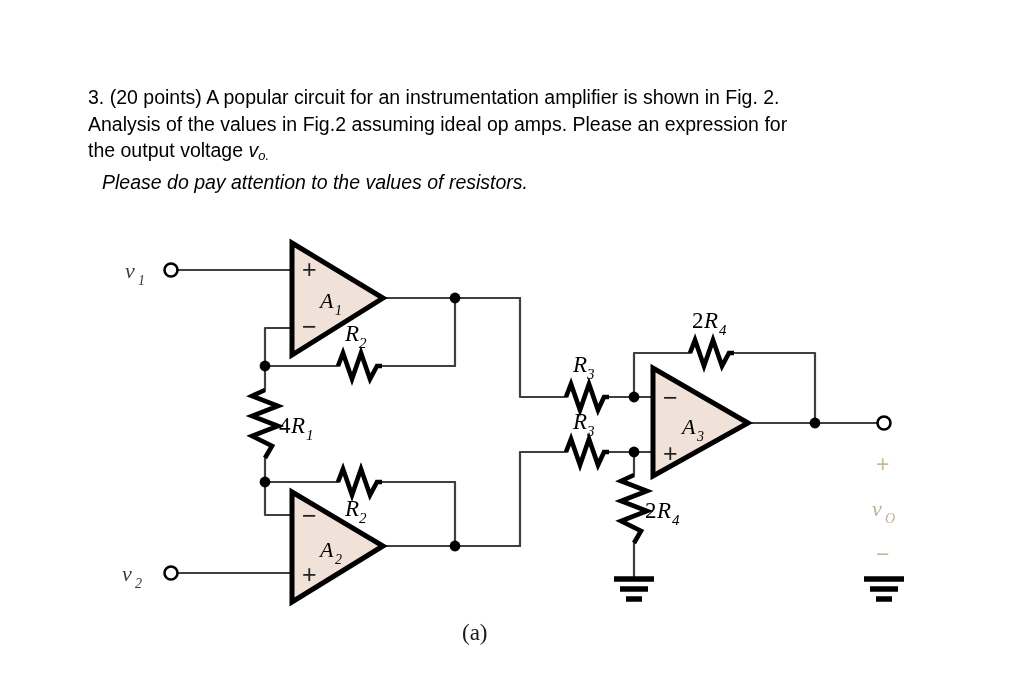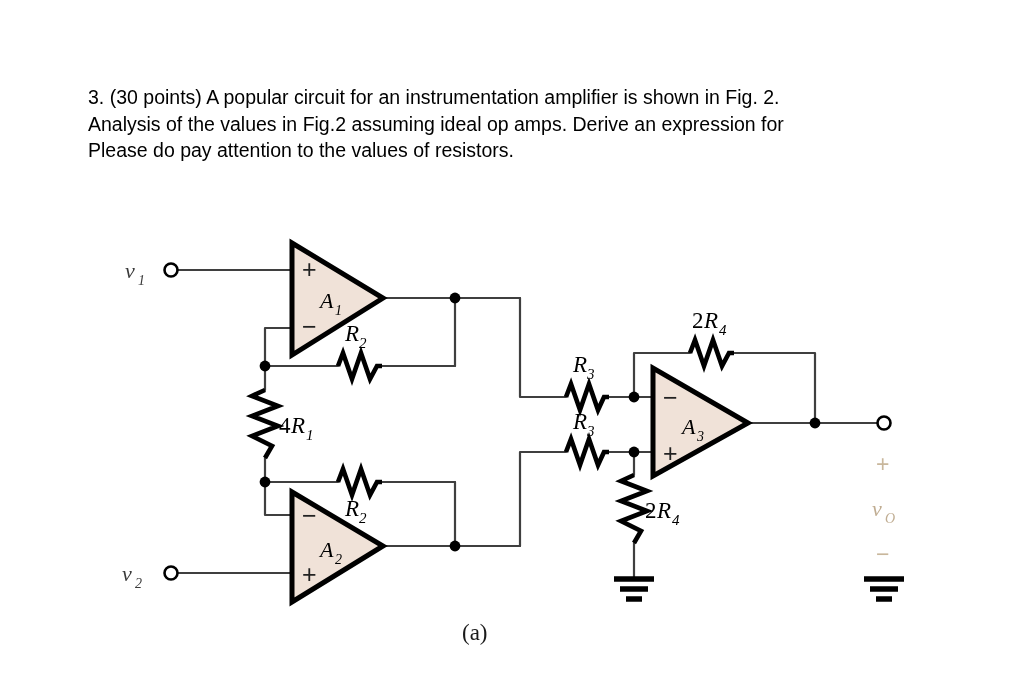--- a/index.html
+++ b/index.html
@@ -14,21 +14,21 @@
   .problem{
     position:absolute;left:88px;top:84px;width:830px;
     font-family:"Liberation Sans",sans-serif;
     font-size:19.5px;line-height:26.5px;color:#000;
     text-align:left;
   }
   .problem p{margin:0;}
   .problem .bold{font-weight:normal;}
   .problem .vvar{font-style:italic;}
   .problem .sub{font-size:13px;vertical-align:-0.22em;font-style:italic;}
-  .problem .line4{}
+  .problem .line4{font-style:italic;margin-left:14px;}
 
   
   #figure{position:absolute;left:0;top:210px;width:1024px;height:467px;}
   svg{display:block;}
 
   .cap{
     position:absolute;left:462px;top:620px;
     font-family:"Liberation Serif",serif;font-size:23px;color:#1a1a1a;
   }
 
@@ -45,22 +45,23 @@
   .outsign{font-family:"Liberation Sans",sans-serif;font-size:23px;fill:#c9b79c;}
   .outlbl{font-style:italic;font-size:22px;fill:#c0ad92;}
   .outlbl-sub{font-style:italic;font-size:14px;fill:#c0ad92;}
 </style>
 </head>
 <body>
 
 <div id="page">
 
   <div class="problem">
-    <p><span>3. (30 points) A popular circuit for an instrumentation amplifier is shown in Fig. 2.</span></p>
-    <p><span>Analysis of the values in </span><span class="bold">Fig.2</span><span> assuming ideal op amps. Derive an expression for</span></p>
+    <p><span>3. (20 points) A popular circuit for an instrumentation amplifier is shown in Fig. 2.</span></p>
+    <p><span>Analysis of the values in </span><span class="bold">Fig.2</span><span> assuming ideal op amps. Please an expression for</span></p>
+    <p><span>the output voltage </span><span class="vvar">v</span><span class="sub">o.</span></p>
     <p class="line4"><span>Please do pay attention to the values of resistors.</span></p>
   </div>
 
   <div id="figure">
     <svg width="1024" height="467" viewBox="0 0 1024 467" xmlns="http://www.w3.org/2000/svg">
 
       <g fill="none" stroke="#3f3f3f" stroke-width="2.2" stroke-linecap="round" stroke-linejoin="round">
 
         <line x1="178" y1="60" x2="292" y2="60"></line>
 

